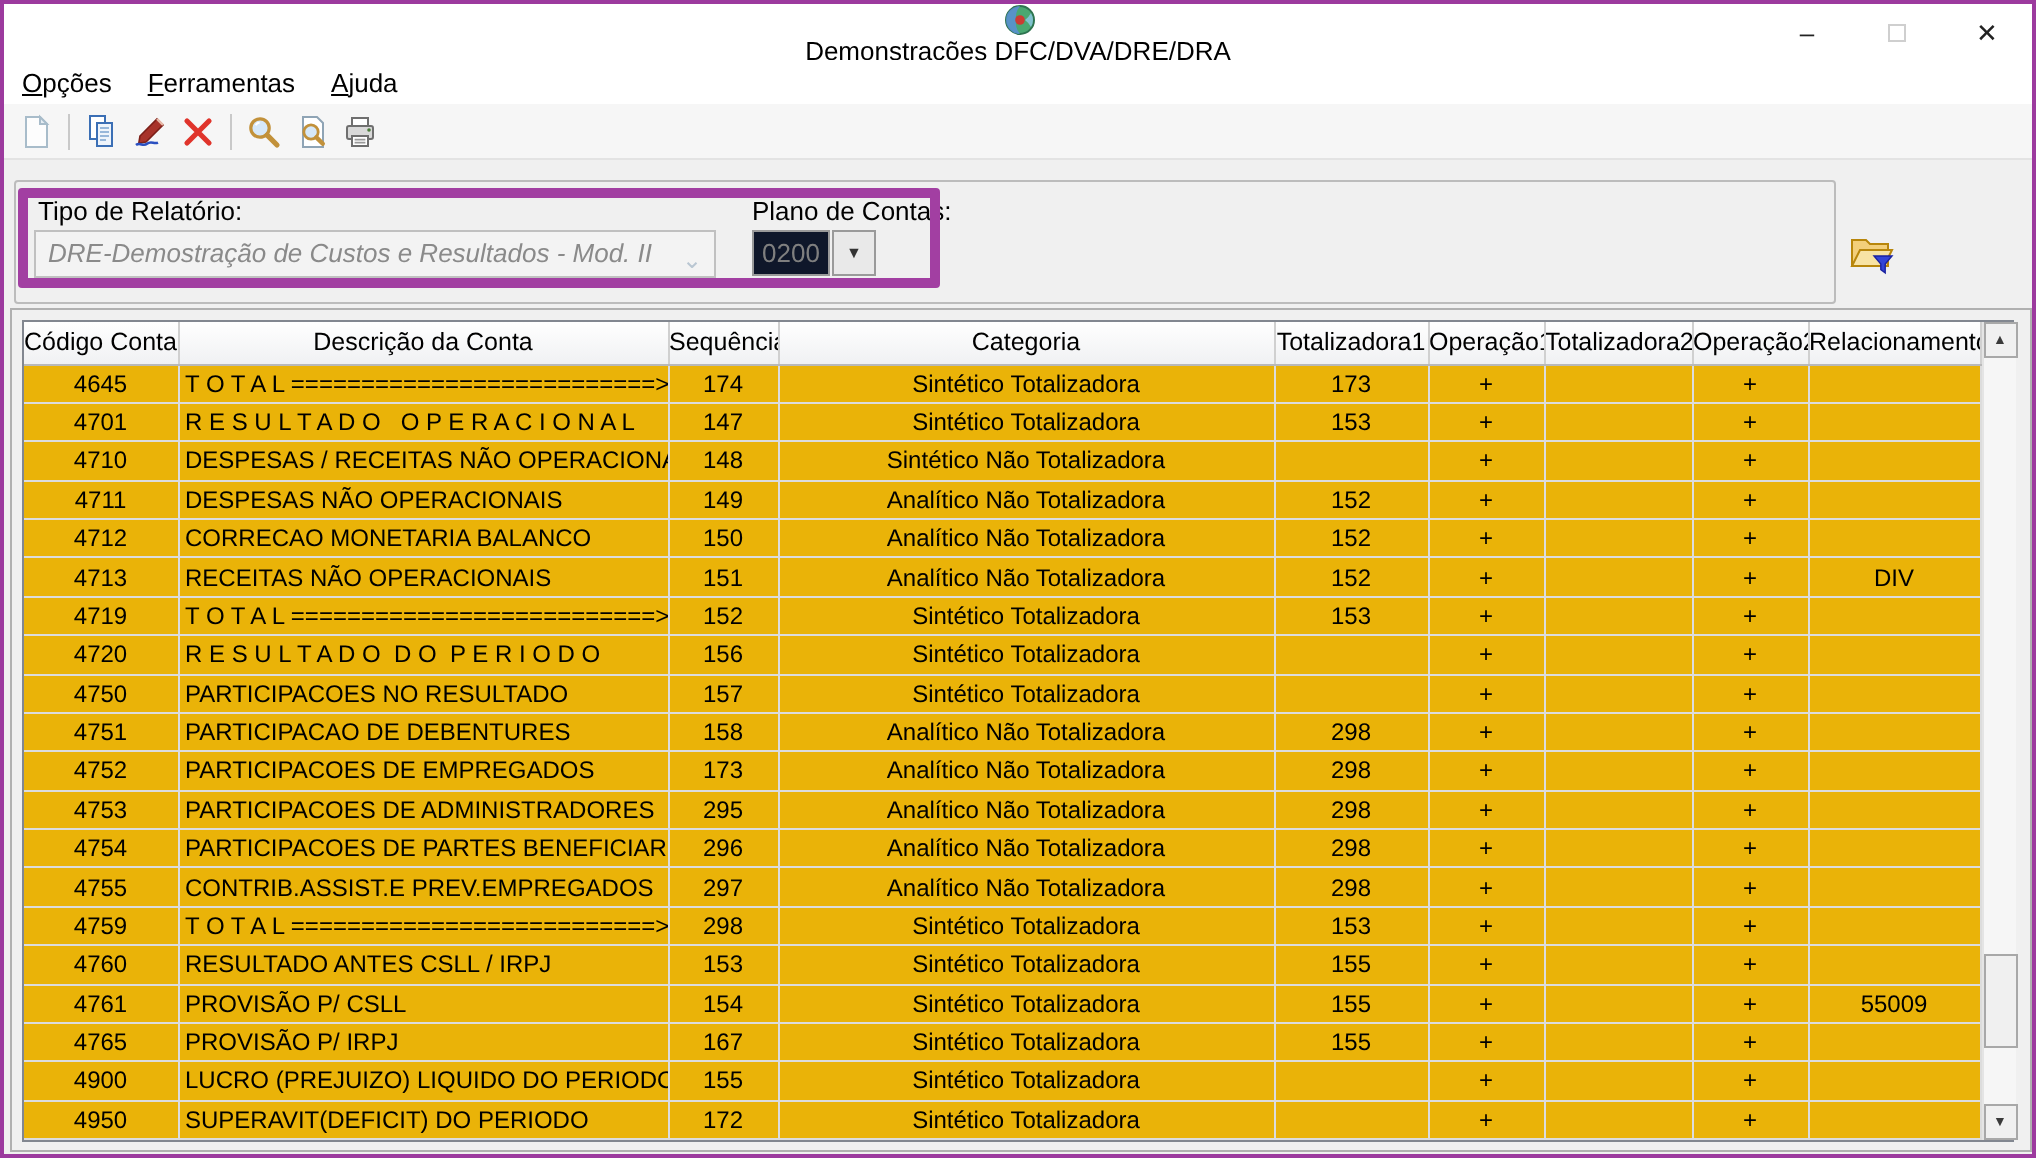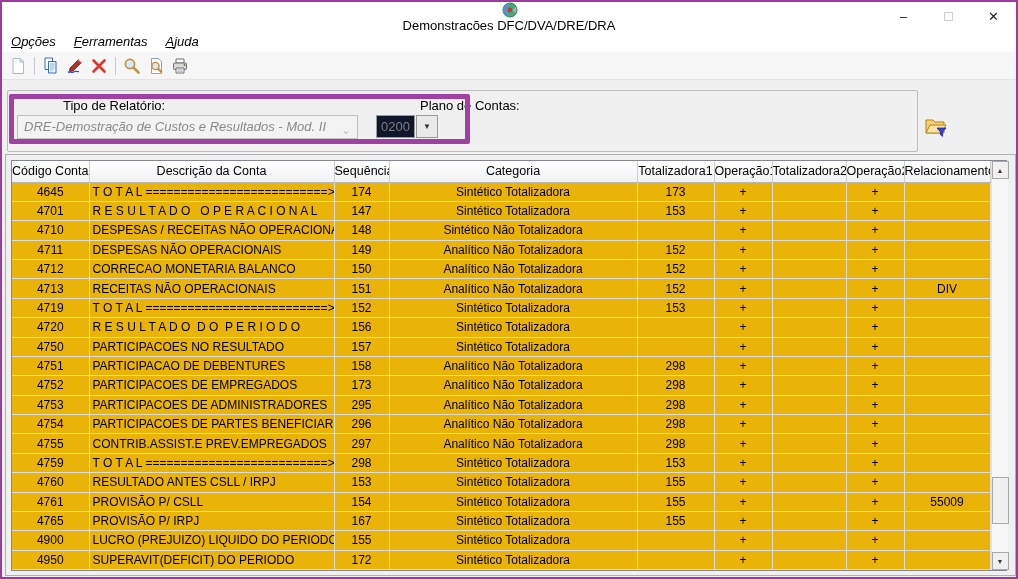--- a/index.html
+++ b/index.html
@@ -15,34 +15,34 @@
   .app-icon { width:16px; height:16px; margin:0 8px 0 9px; flex:none; }
   .title-text { font-size:13px; color:#000; }
   .win-btns { position:absolute; right:0; top:0; height:28px; display:flex; }
   .win-btn { width:45px; height:28px; display:flex; align-items:center; justify-content:center;
              font-size:13px; color:#222; background:transparent; border:none; }
   .win-btn.disabled { color:#cfcfcf; }
   .max-glyph { display:inline-block; width:9px; height:9px; border:1px solid #cfcfcf; }
 
   
   .menubar { position:absolute; left:0; top:28px; width:100%; height:22px; background:#ffffff;
-             display:flex; align-items:center; font-size:13px;font-style:italic; }
+             display:flex; align-items:center; font-size:13px; }
   .menu-item { padding:2px 9px; cursor:default; }
   .menu-item u { text-decoration:underline; }
 
   
   .toolbar { position:absolute; left:0; top:50px; width:100%; height:28px; background:#f6f6f6;
              border-bottom:1px solid #e3e3e3; display:flex; align-items:center; padding-left:4px; }
   .tb-icon { width:22px; height:22px; display:flex; align-items:center; justify-content:center; margin:0 1px; }
   .tb-sep { width:1px; height:18px; background:#c9c9c9; margin:0 4px; }
 
   
   .filter-panel { position:absolute; left:5px; top:88px; width:911px; height:62px;
                   background:#f0f0f0; border:1px solid #bcbcbc; border-radius:2px; }
-  .lbl { position:absolute; font-size:13px; color:#000;margin-left:44px; }
+  .lbl { position:absolute; font-size:13px; color:#000; }
   .combo-disabled { position:absolute; left:9px; top:24px; width:341px; height:24px;
                     background:#f3f3f3; border:1px solid #c0c0c0; color:#8a8a8a;
                     font-size:13px; line-height:22px; padding:0 6px; white-space:nowrap; overflow:hidden;font-style:italic; }
   .combo-disabled .chev { position:absolute; right:6px; top:3px; color:#b9c6d2; font-size:12px; }
   .plano-edit { position:absolute; left:368px; top:24px; width:39px; height:23px; background:#0f172a;
                 border:1px solid #9a9a9a; color:#7f7f7f; font-size:13px; line-height:21px; padding:0 4px; }
   .plano-btn { position:absolute; left:408px; top:24px; width:22px; height:23px;
                background:#e9e9e9; border:1px solid #9a9a9a; display:flex; align-items:center;
                justify-content:center; font-size:8px; color:#333; }
 

